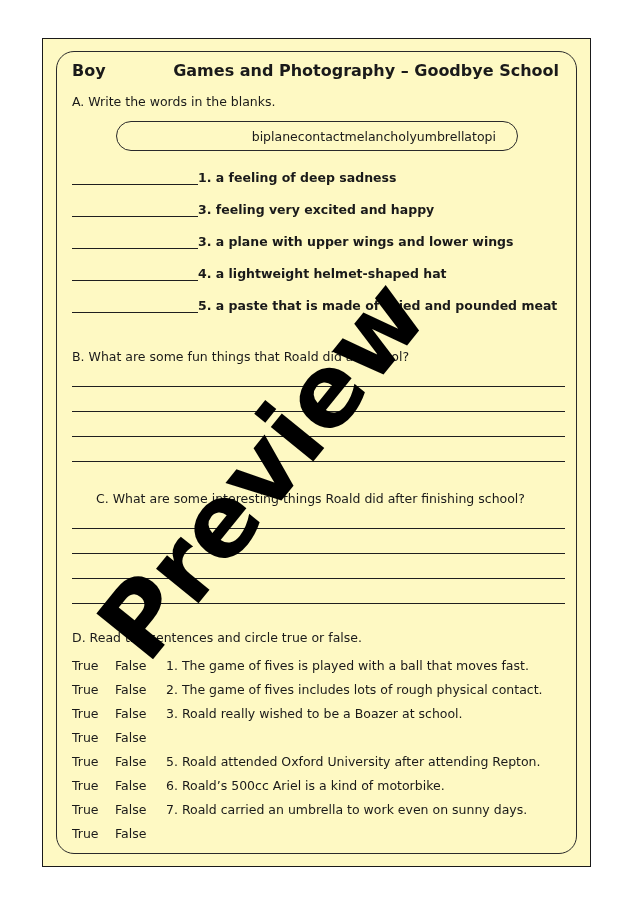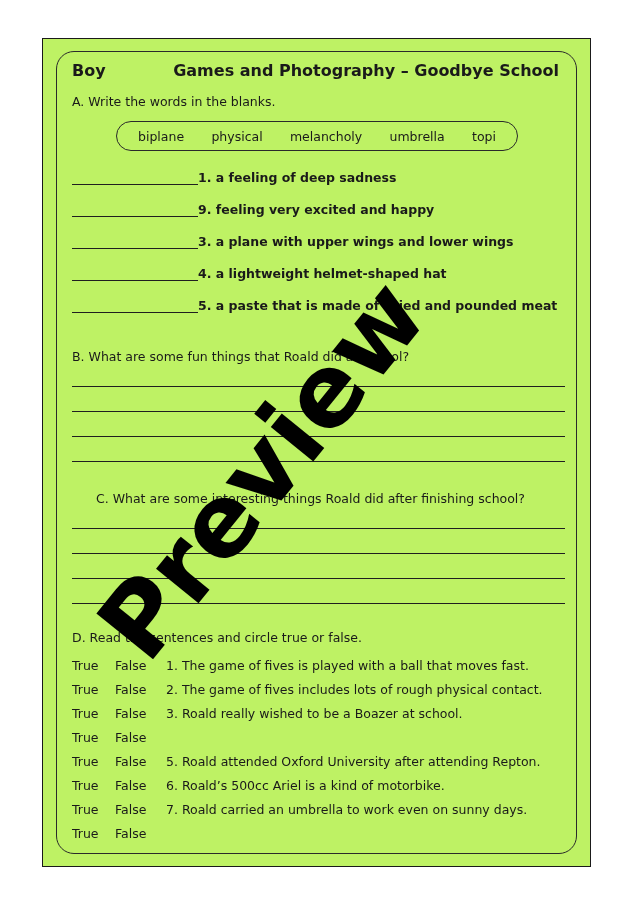--- a/index.html
+++ b/index.html
@@ -9,42 +9,42 @@
     background: #fff;
     font-family: "DejaVu Sans", "Liberation Sans", sans-serif;
     color: #1a1a1a;
     overflow: hidden;
   }
   .outer-frame {
     position: absolute; left: 42px; top: 38px;
     width: 549px; height: 829px;
     border: 1.5px solid #1a1a1a;
     box-sizing: border-box;
-    background: #bef264;
+    background: #fef9c3;
   }
   .inner-frame {
     position: absolute; left: 13px; top: 12px;
     width: 521px; height: 803px;
     border: 1px solid #2a2a2a;
     border-radius: 18px;
     box-sizing: border-box;
   }
   .hdr {
     position: absolute; left: 15px; right: 17px; top: 9px;
     display: flex; justify-content: space-between; align-items: baseline;
     font-weight: bold; font-size: 16px; line-height: 19px;
   }
   .sec-label { position: absolute; left: 15px; font-size: 12.5px; line-height: 16px; white-space: nowrap; }
   .a-label { top: 42px; }
   .word-bank {
     position: absolute; left: 59px; top: 69px;
     width: 402px; height: 30px;
     border: 1px solid #2a2a2a; border-radius: 15px;
     box-sizing: border-box;
-    display: flex; align-items: center; justify-content: space-between;
+    display: flex; align-items: center; justify-content: flex-end;
     padding: 0 21px;
     font-size: 12.5px;
   }
   .vocab-list { position: absolute; left: 15px; top: 118px; width: 493px; }
   .vocab-row { display: flex; align-items: stretch; height: 32px; font-size: 12.5px; line-height: 16px; font-weight: bold; }
   .blank {
     display: inline-block; width: 126px;
     border-bottom: 1px solid #1f1f1f;
     height: 14px; align-self: flex-start;
   }
@@ -78,34 +78,34 @@
 
       <div class="hdr">
         <span>Boy</span>
         <span>Games and Photography – Goodbye School</span>
       </div>
 
       <div class="sec-label a-label">A. Write the words in the blanks.</div>
 
       <div class="word-bank">
         <span class="wb-word">biplane</span>
-          <span class="wb-word">physical</span>
+          <span class="wb-word">contact</span>
           <span class="wb-word">melancholy</span>
           <span class="wb-word">umbrella</span>
           <span class="wb-word">topi</span>
       </div>
 
       <div class="vocab-list">
         <div class="vocab-row">
             <span class="blank"></span>
             <span>1. a feeling of deep sadness</span>
           </div>
           <div class="vocab-row">
             <span class="blank"></span>
-            <span>9. feeling very excited and happy</span>
+            <span>3. feeling very excited and happy</span>
           </div>
           <div class="vocab-row">
             <span class="blank"></span>
             <span>3. a plane with upper wings and lower wings</span>
           </div>
           <div class="vocab-row">
             <span class="blank"></span>
             <span>4. a lightweight helmet-shaped hat</span>
           </div>
           <div class="vocab-row">

